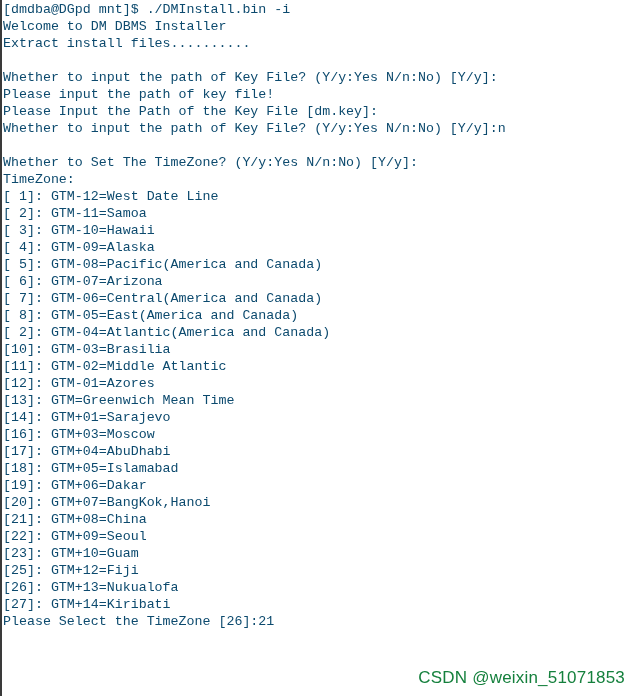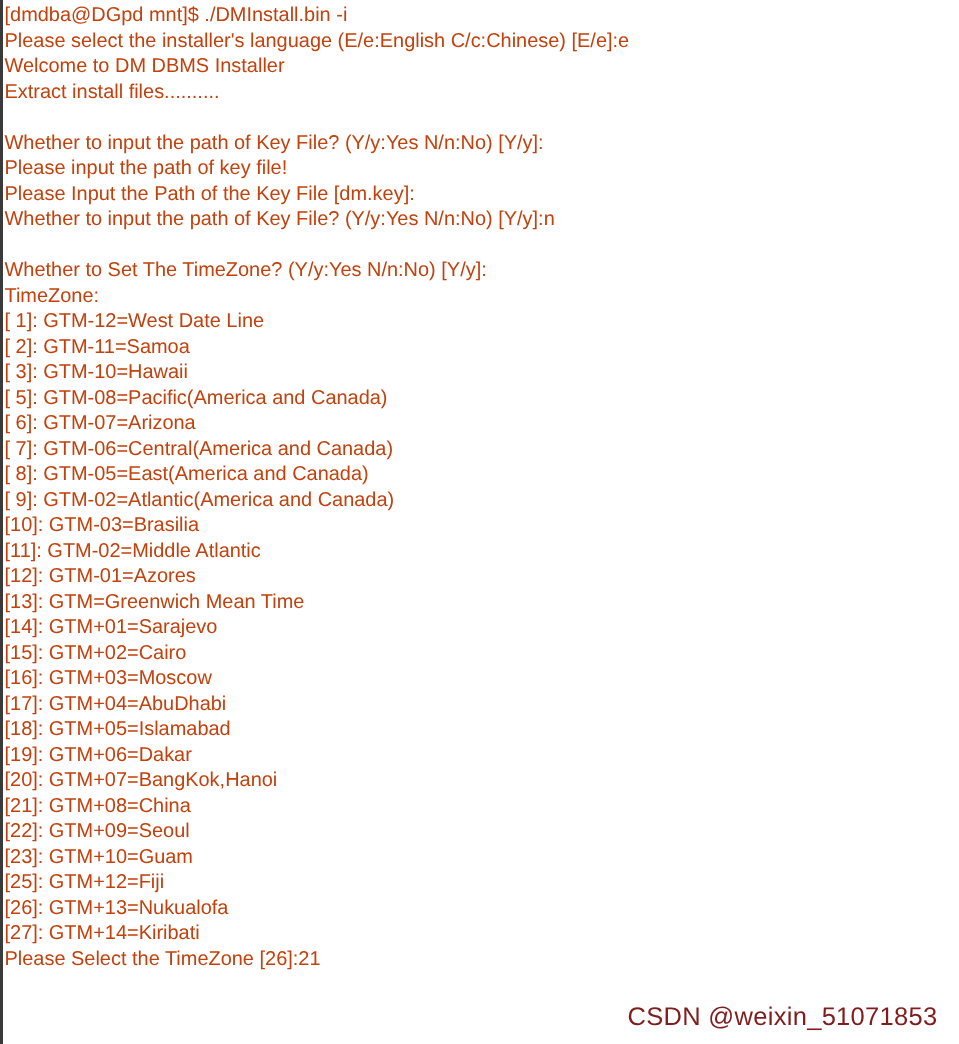--- a/index.html
+++ b/index.html
@@ -7,65 +7,64 @@
     width: 639px; height: 696px; overflow: hidden;
     background: #ffffff; position: relative;
   }
   .terminal {
     position: absolute; left: 0; top: 0; width: 639px; height: 696px;
     border-left: 2px solid #3a3a3a;
     box-sizing: border-box;
     padding: 1px 0 0 1px;
   }
   .line {
-    font-family: Liberation Sans, sans-serif;
+    font-family: Liberation Mono, monospace;
     font-size: 13.3px;
     line-height: 17px;
     height: 17px;
-    color: #c2410c;
+    color: #0c4a6e;
     white-space: pre;
   }
   .watermark {
     position: absolute; right: 14px; bottom: 8px;
     font-family: "Liberation Sans", "DejaVu Sans", sans-serif;
-    font-size: 17px; color: #7f1d1d;
+    font-size: 17px; color: #15803d;
     letter-spacing: 0.2px;
   }
 </style>
 </head>
 <body>
 
 <div class="terminal">
   <div class="line">[dmdba@DGpd mnt]$ ./DMInstall.bin -i</div>
-  <div class="line">Please select the installer's language (E/e:English C/c:Chinese) [E/e]:e</div>
   <div class="line">Welcome to DM DBMS Installer</div>
   <div class="line">Extract install files..........</div>
   <div class="line"></div>
   <div class="line">Whether to input the path of Key File? (Y/y:Yes N/n:No) [Y/y]:</div>
   <div class="line">Please input the path of key file!</div>
   <div class="line">Please Input the Path of the Key File [dm.key]:</div>
   <div class="line">Whether to input the path of Key File? (Y/y:Yes N/n:No) [Y/y]:n</div>
   <div class="line"></div>
   <div class="line">Whether to Set The TimeZone? (Y/y:Yes N/n:No) [Y/y]:</div>
   <div class="line">TimeZone:</div>
 
   <div class="line">[ 1]: GTM-12=West Date Line</div>
   <div class="line">[ 2]: GTM-11=Samoa</div>
   <div class="line">[ 3]: GTM-10=Hawaii</div>
+  <div class="line">[ 4]: GTM-09=Alaska</div>
   <div class="line">[ 5]: GTM-08=Pacific(America and Canada)</div>
   <div class="line">[ 6]: GTM-07=Arizona</div>
   <div class="line">[ 7]: GTM-06=Central(America and Canada)</div>
   <div class="line">[ 8]: GTM-05=East(America and Canada)</div>
-  <div class="line">[ 9]: GTM-02=Atlantic(America and Canada)</div>
+  <div class="line">[ 2]: GTM-04=Atlantic(America and Canada)</div>
   <div class="line">[10]: GTM-03=Brasilia</div>
   <div class="line">[11]: GTM-02=Middle Atlantic</div>
   <div class="line">[12]: GTM-01=Azores</div>
   <div class="line">[13]: GTM=Greenwich Mean Time</div>
   <div class="line">[14]: GTM+01=Sarajevo</div>
-  <div class="line">[15]: GTM+02=Cairo</div>
   <div class="line">[16]: GTM+03=Moscow</div>
   <div class="line">[17]: GTM+04=AbuDhabi</div>
   <div class="line">[18]: GTM+05=Islamabad</div>
   <div class="line">[19]: GTM+06=Dakar</div>
   <div class="line">[20]: GTM+07=BangKok,Hanoi</div>
   <div class="line">[21]: GTM+08=China</div>
   <div class="line">[22]: GTM+09=Seoul</div>
   <div class="line">[23]: GTM+10=Guam</div>
   <div class="line">[25]: GTM+12=Fiji</div>
   <div class="line">[26]: GTM+13=Nukualofa</div>

